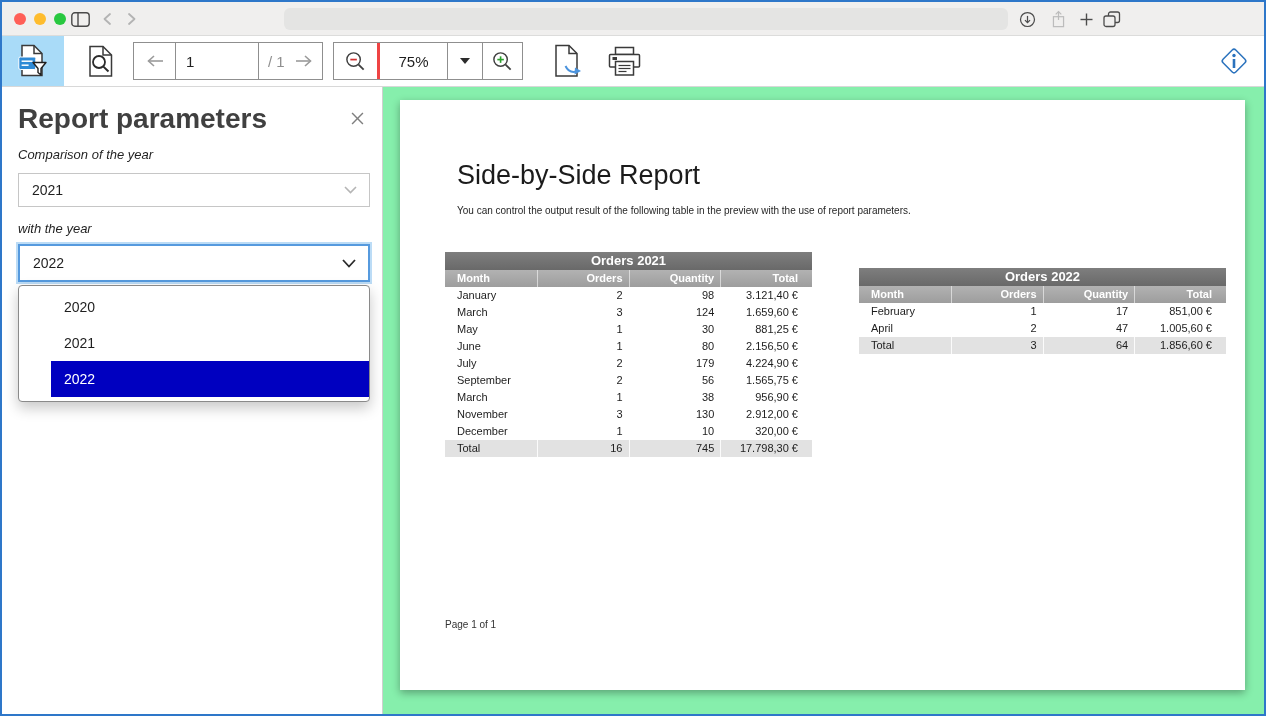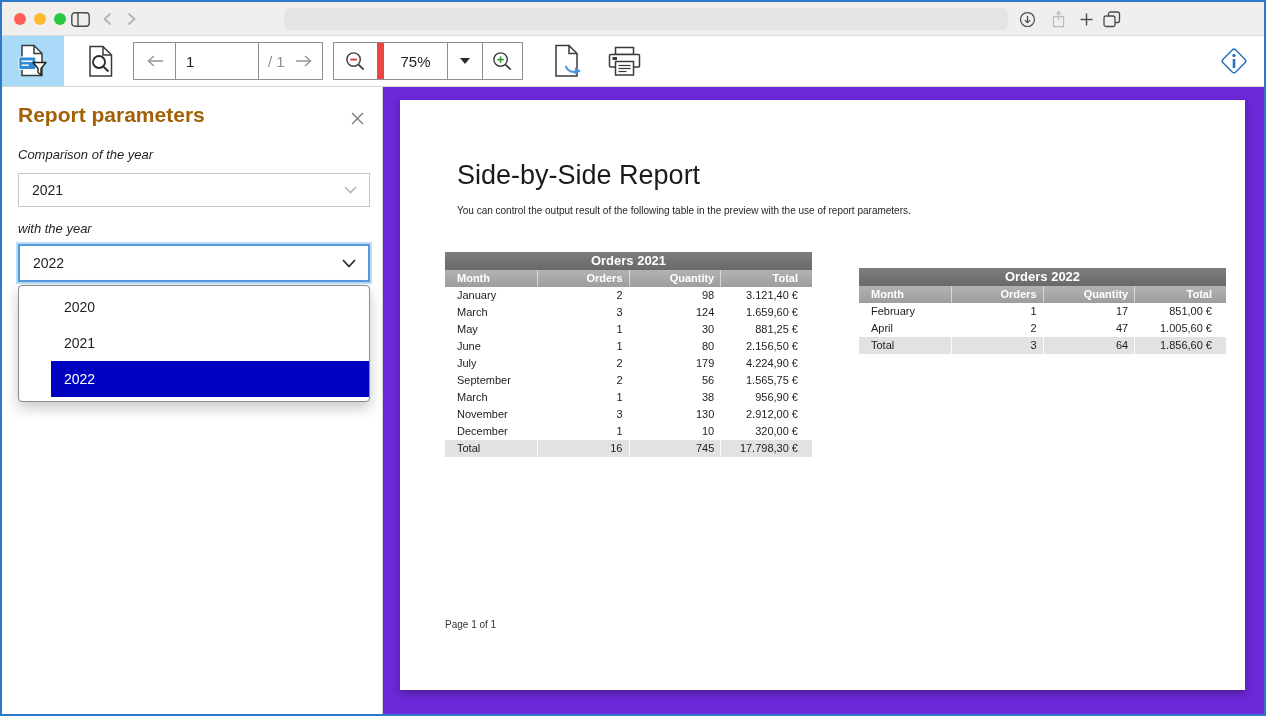--- a/index.html
+++ b/index.html
@@ -17,44 +17,44 @@
   .toolbar { position:absolute; top:34px; left:0; right:0; height:51px; background:#fff; border-bottom:1px solid #d8d8d8; }
   .tool-btn { position:absolute; top:0; height:50px; display:flex; align-items:center; justify-content:center; cursor:pointer; }
   .params-btn { left:0; width:62px; background:#a9dbf8; }
   .search-btn { left:76px; width:46px; }
   .group { position:absolute; top:6px; height:38px; border:1px solid #8f8f8f; background:#fff; display:flex; align-items:stretch; }
   .nav-group { left:131px; width:190px; }
   .zoom-group { left:331px; width:190px; }
   .grp-btn { display:flex; align-items:center; justify-content:center; cursor:pointer; }
   .page-input { width:84px; border:none; border-left:1px solid #8f8f8f; border-right:1px solid #8f8f8f; outline:none; font-family:"Liberation Sans",sans-serif; font-size:15px; color:#222; padding-left:10px; }
   .page-total { display:flex; align-items:center; font-size:15px; color:#8f8f8f; padding:0 2px 0 9px; }
-  .zoom-label { width:70px; display:flex; align-items:center; justify-content:center; font-size:15px; color:#1f1f1f; border-left:7px solid #ef4444; }
+  .zoom-label { width:70px; display:flex; align-items:center; justify-content:center; font-size:15px; color:#1f1f1f; border-left:3px solid #ef4444; }
   .caret-btn { width:35px; border-left:1px solid #8f8f8f; }
   .zoomin-btn { border-left:1px solid #8f8f8f; }
   .export-btn { left:543px; width:44px; }
   .print-btn { left:599px; width:46px; }
   .info-btn { left:1212px; width:40px; }
 
   
   .sidebar { position:absolute; top:85px; left:0; width:381px; bottom:0; background:#fff; border-right:1px solid #cfcfcf; }
-  .sb-title { position:absolute; left:16px; top:16px; font-size:21px; font-weight:700; color:#a16207; }
+  .sb-title { position:absolute; left:16px; top:16px; font-size:28px; font-weight:700; color:#404040; }
   .sb-close { position:absolute; right:16px; top:22px; width:18px; height:18px; display:flex; align-items:center; justify-content:center; cursor:pointer; }
   .sb-label { position:absolute; left:16px; font-size:13px; color:#1f1f1f;font-style:italic; }
   .label1 { top:60px; } .label2 { top:134px; }
   .sb-select { position:absolute; left:16px; width:352px; background:#fff; display:flex; align-items:center; cursor:pointer; }
   .select1 { top:86px; height:34px; border:1px solid #c6c6c6; }
   .select2 { top:157px; height:38px; border:2px solid #569ade; box-shadow:0 0 0 2px #bcdcf6; }
   .sb-select .val { flex:1; padding-left:13px; font-size:14px; color:#1f1f1f; }
   .sb-select .chev { padding-right:12px; display:flex; align-items:center; }
   .droplist { position:absolute; left:16px; top:198px; width:352px; background:#fff; border:1px solid #8a8a8a; border-radius:4px; box-shadow:0 6px 14px rgba(0,0,0,.22); padding:3px 0 4px 0; overflow:hidden; }
   .opt { height:36px; line-height:36px; padding-left:13px; font-size:14px; color:#1f1f1f; cursor:pointer;margin-left:32px; }
   .opt.selected { background:#0000c0; color:#fff; }
 
   
-  .preview { position:absolute; top:85px; left:381px; right:0; bottom:0; background:#6d28d9; }
+  .preview { position:absolute; top:85px; left:381px; right:0; bottom:0; background:#86efac; }
   .page { position:absolute; left:17px; top:13px; width:845px; height:590px; background:#fff; box-shadow:0 3px 8px rgba(0,0,0,.32); }
   .rpt-title { position:absolute; left:57px; top:60px; font-size:27px; font-weight:400; color:#1b1b1b; }
   .rpt-subtitle { position:absolute; left:57px; top:105px; font-size:10px; color:#262626; }
   .rpt-footer { position:absolute; left:45px; top:519px; font-size:10px; color:#333; }
 
   .rpt-table { position:absolute; top:152px; width:367px; }
   .tbl1 { left:45px; } .tbl2 { left:459px;margin-top:16px; }
   .t-title { height:18px; line-height:18px; background:linear-gradient(#7e7e7e,#696969); color:#fff; font-size:13px; font-weight:700; text-align:center; }
   .trow { display:grid; grid-template-columns:1fr 1fr 1fr 1fr; height:17px; line-height:17px; font-size:11px; color:#1d1d1d; }
   .thead { background:linear-gradient(#b2b2b2,#9d9d9d); color:#fff; font-weight:700; }

